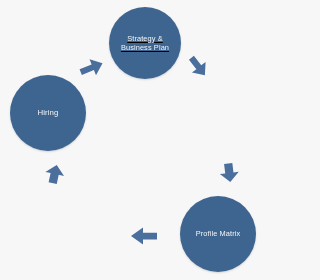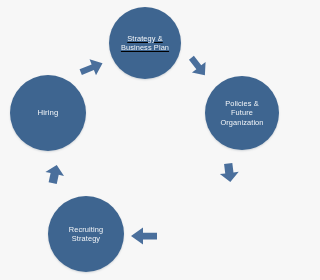--- a/index.html
+++ b/index.html
@@ -91,31 +91,25 @@
 </head>
 <body style="background: rgb(247, 247, 247);">
 
 <div id="cycle-diagram" style="background: rgb(247, 247, 247);">
 
   <div class="node node-strategy" style="background: rgb(62, 101, 144);">
     <span class="node-label" style="color: rgb(242, 245, 248);">Strategy &amp;
 Business Plan</span>
   </div>
 
-  <div class="node node-policies" style="background: rgb(62, 101, 144);">
-    <span class="node-label" style="color: rgb(242, 245, 248);">Policies &amp;
-Future
-Organization</span>
+
+  <div class="node node-profile" style="background: rgb(62, 101, 144);">
+    <span class="node-label" style="color: rgb(242, 245, 248);">Profile Matrix</span>
   </div>
 
-
-  <div class="node node-recruiting" style="background: rgb(62, 101, 144);">
-    <span class="node-label" style="color: rgb(242, 245, 248);">Recruiting
-Strategy</span>
-  </div>
 
   <div class="node node-hiring" style="background: rgb(62, 101, 144);">
     <span class="node-label" style="color: rgb(242, 245, 248);">Hiring</span>
   </div>
 
   <div class="arrow arrow-hiring-to-strategy">
     <svg width="26" height="22" viewBox="0 0 26 22">
       <g transform="rotate(-22 13 11)">
         <path class="arrow-shape" d="M1,7.5 L14,7.5 L14,2.0 L24.5,10.6 L14,19.2 L14,13.6 L1,13.6 Z" style="fill: rgb(74, 111, 156);"></path>
       </g>

